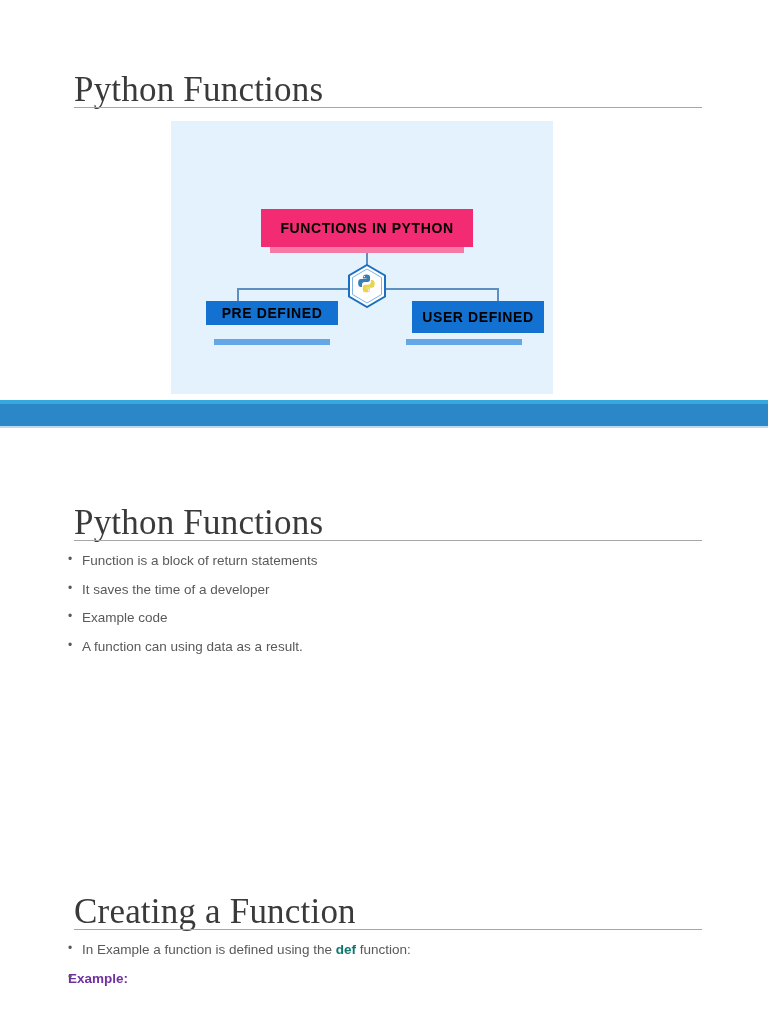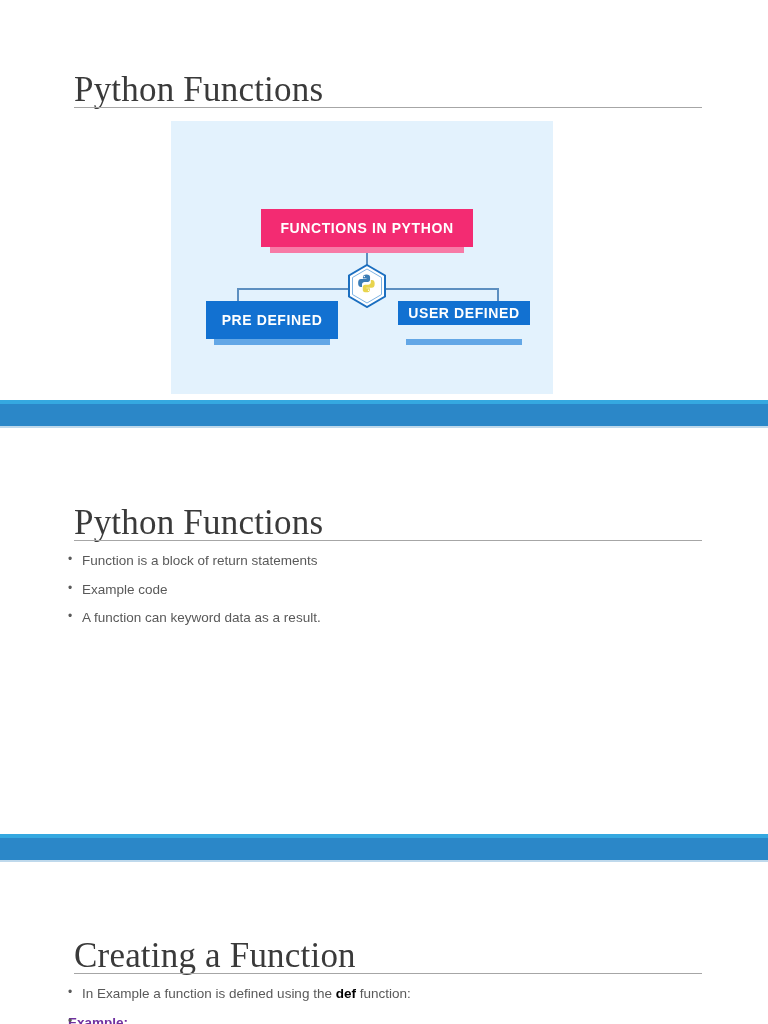--- a/index.html
+++ b/index.html
@@ -67,21 +67,21 @@
   }
   .bullet::before {
     content: "\2022";
     position: absolute;
     left: 0;
     top: -1px;
     font-size: 12px;
     color: #595959;
   }
   .kw-def {
-    color: #000000;
+    color: #0f766e;
     font-weight: 700;
   }
   .example-label {
     font-weight: 700;
     color: #7030a0;
   }
 
   
   .divider {
     position: absolute;
@@ -128,21 +128,21 @@
   }
 
   .node {
     position: absolute;
     box-sizing: border-box;
     display: flex;
     align-items: center;
     justify-content: center;
     font-family: "Liberation Sans", sans-serif;
     font-weight: 700;
-    color: #ffffff;
+    color: #000000;
     letter-spacing: 0.6px;
   }
 
   .node-top {
     left: 90px;
     top: 88px;
     width: 212px;
     height: 38px;
     background: #f32b72;
     font-size: 14px;
@@ -153,38 +153,38 @@
     top: 126px;
     width: 194px;
     height: 6px;
     background: #f77aa6;
   }
 
   .node-left {
     left: 35px;
     top: 180px;
     width: 132px;
-    height: 38px;
+    height: 24px;
     background: #1271d1;
     font-size: 14px;
   }
   .node-left-shadow {
     position: absolute;
     left: 43px;
     top: 218px;
     width: 116px;
     height: 6px;
     background: #63a7e6;
   }
 
   .node-right {
-    left: 227px;
+    left: 241px;
     top: 180px;
     width: 132px;
-    height: 24px;
+    height: 32px;
     background: #1271d1;
     font-size: 14px;
   }
   .node-right-shadow {
     position: absolute;
     left: 235px;
     top: 218px;
     width: 116px;
     height: 6px;
     background: #63a7e6;
@@ -252,32 +252,33 @@
     </div>
   </section>
 
   <section class="slide" style="top:430px; height:404px;">
 
     <h1 class="slide-title" style="top:65px;">Python Functions</h1>
     <div class="title-rule" style="top:110px;"></div>
 
     <div class="bullet-list" style="top:123px;">
       <div class="bullet">Function is a block of return statements</div>
+      <div class="bullet">It saves the time of a developer</div>
       <div class="bullet">Example code</div>
-      <div class="bullet">A function can keyword data as a result.</div>
+      <div class="bullet">A function can using data as a result.</div>
     </div>
 
     <div class="divider" style="top:404px; height:28px;">
       <div class="edge"></div>
       <div class="body"></div>
       <div class="foot"></div>
     </div>
   </section>
 
-  <section class="slide" style="top:862px; height:162px;">
+  <section class="slide" style="top:818px; height:162px;">
 
     <h1 class="slide-title" style="top:66px;">Creating a Function</h1>
     <div class="title-rule" style="top:111px;"></div>
 
     <div class="bullet-list" style="top:124px;">
       <div class="bullet"><span>In Example a function is defined using the </span><span class="kw-def">def</span><span> function:</span></div>
       <div class="bullet" style="padding-left:0; margin-top:7px;">
         <span class="example-label">Example:</span>
       </div>
     </div>

